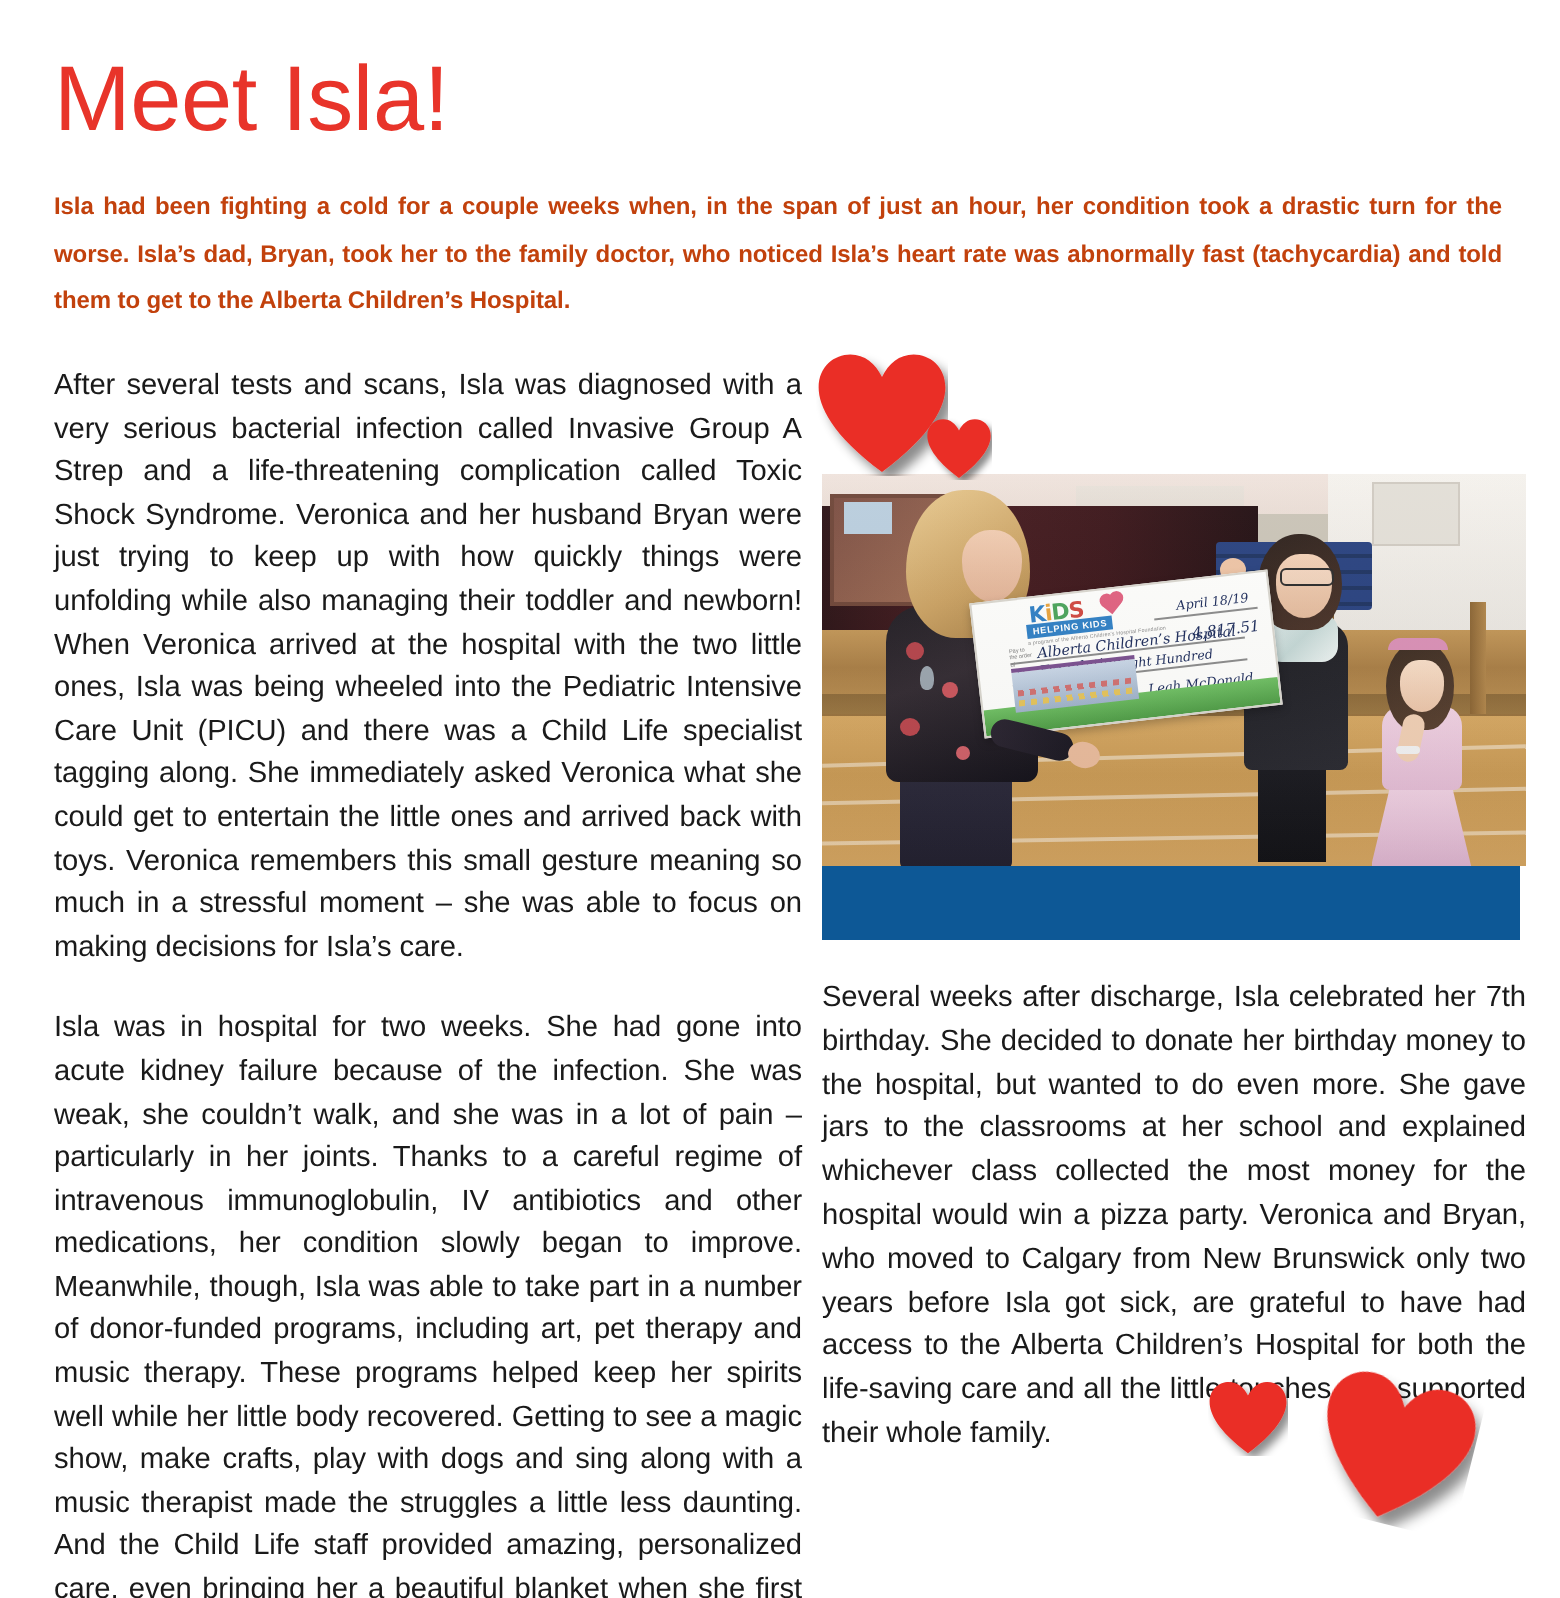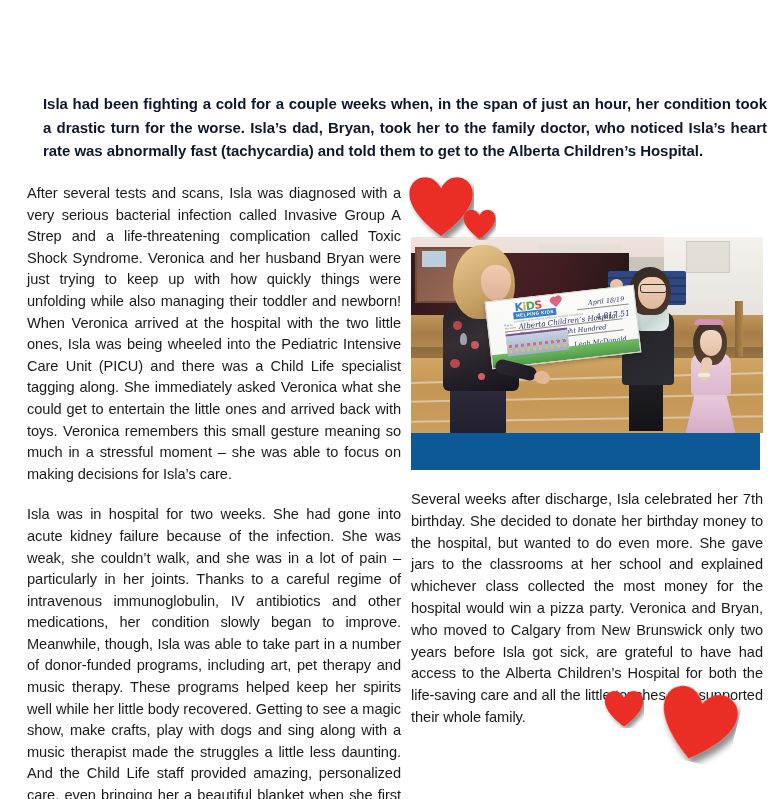--- a/index.html
+++ b/index.html
@@ -32,27 +32,27 @@
     line-height: 54px;
     font-weight: 400;
     letter-spacing: -0.2px;
     color: #e8342a;
     white-space: nowrap;
   }
 
   
   .intro {
     position: absolute;
-    left: 43px;
+    left: 27px;
     top: 92px;
     width: 724px;
-    font-size: 15px;
+    font-size: 12px;
     line-height: 23.5px;
     font-weight: bold;
-    color: #0f172a;
+    color: #c2410c;
     text-align: justify;
     letter-spacing: -0.05px;
   }
 
   
   .col-left {
     position: absolute;
     left: 27px;
     top: 183px;
     width: 374px;
@@ -408,20 +408,21 @@
   .heart-svg { position: absolute; }
 
   
   [data-bind] { white-space: pre-wrap; }
 </style>
 </head>
 <body>
 
 <div class="page">
 
+  <div class="page-title" data-bind="document.title">Meet Isla!</div>
 
   <div class="intro" data-bind="document.intro">Isla had been fighting a cold for a couple weeks when, in the span of just an hour, her condition took a drastic turn for the worse. Isla’s dad, Bryan, took her to the family doctor, who noticed Isla’s heart rate was abnormally fast (tachycardia) and told them to get to the Alberta Children’s Hospital.</div>
 
   <div class="col-left">
     <p class="body-par" data-bind="left_column.paragraphs.0">After several tests and scans, Isla was diagnosed with a very serious bacterial infection called Invasive Group A Strep and a life-threatening complication called Toxic Shock Syndrome. Veronica and her husband Bryan were just trying to keep up with how quickly things were unfolding while also managing their toddler and newborn! When Veronica arrived at the hospital with the two little ones, Isla was being wheeled into the Pediatric Intensive Care Unit (PICU) and there was a Child Life specialist tagging along. She immediately asked Veronica what she could get to entertain the little ones and arrived back with toys. Veronica remembers this small gesture meaning so much in a stressful moment – she was able to focus on making decisions for Isla’s care.</p>
     <p class="body-par" data-bind="left_column.paragraphs.1">Isla was in hospital for two weeks. She had gone into acute kidney failure because of the infection. She was weak, she couldn’t walk, and she was in a lot of pain – particularly in her joints. Thanks to a careful regime of intravenous immunoglobulin, IV antibiotics and other medications, her condition slowly began to improve. Meanwhile, though, Isla was able to take part in a number of donor-funded programs, including art, pet therapy and music therapy. These programs helped keep her spirits well while her little body recovered. Getting to see a magic show, make crafts, play with dogs and sing along with a music therapist made the struggles a little less daunting. And the Child Life staff provided amazing, personalized care, even bringing her a beautiful blanket when she first arrived and was missing her own blanket, “Purple”, at home.</p>
   </div>
 
   <div class="photo-wrap">
     <div class="photo">

